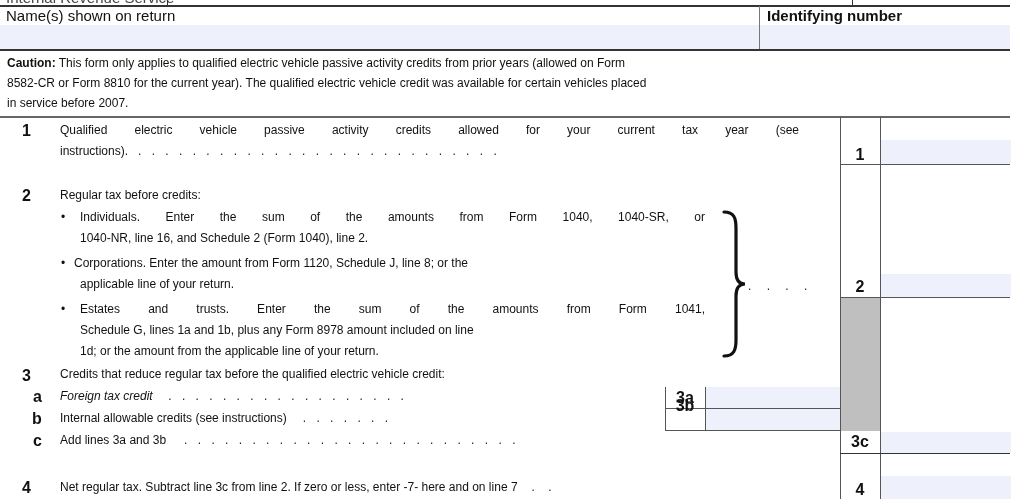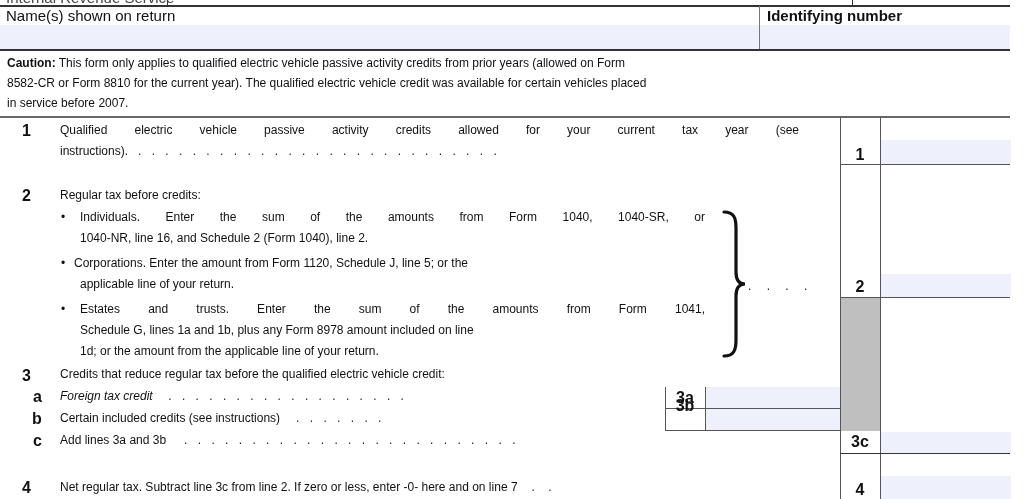--- a/index.html
+++ b/index.html
@@ -65,21 +65,21 @@
 <div class="txt num" style="left:22px; top:186px;">2</div>
 <div class="txt" style="left:60px; top:185px;">Regular tax before credits:</div>
 
 <div class="txt" style="left:61px; top:207px;">•</div>
 <div class="txt" style="left:80px; top:207px; width:625px;">
   <div class="justify">Individuals. Enter the sum of the amounts from Form 1040, 1040-SR, or</div>
 </div>
 <div class="txt" style="left:80px; top:228px;">1040-NR, line 16, and Schedule 2 (Form 1040), line 2.</div>
 
 <div class="txt" style="left:61px; top:253px;">•</div>
-<div class="txt" style="left:74px; top:253px;">Corporations. Enter the amount from Form 1120, Schedule J, line 5; or the</div>
+<div class="txt" style="left:74px; top:253px;">Corporations. Enter the amount from Form 1120, Schedule J, line 8; or the</div>
 <div class="txt" style="left:80px; top:274px;">applicable line of your return.</div>
 
 <div class="txt" style="left:61px; top:299px;">•</div>
 <div class="txt" style="left:80px; top:299px; width:625px;">
   <div class="justify">Estates and trusts. Enter the sum of the amounts from Form 1041,</div>
 </div>
 <div class="txt" style="left:80px; top:320px;">Schedule G, lines 1a and 1b, plus any Form 8978 amount included on line</div>
 <div class="txt" style="left:80px; top:341px;">1d; or the amount from the applicable line of your return.</div>
 
 <svg class="abs" style="left:722px; top:210px;" width="26" height="148" viewBox="0 0 26 148">
@@ -97,21 +97,21 @@
 <div class="txt num" style="left:22px; top:366px;">3</div>
 <div class="txt" style="left:60px; top:364px;">Credits that reduce regular tax before the qualified electric vehicle credit:</div>
 
 <div class="txt num" style="left:33px; top:387px;">a</div>
 <div class="txt" style="left:60px; top:386px;font-style:italic;">
   <span>Foreign tax credit</span><span class="dots" style="margin-left:16px; word-spacing:7px;">. . . . . . . . . . . . . . . . . .</span>
 </div>
 
 <div class="txt num" style="left:32px; top:409px;">b</div>
 <div class="txt" style="left:60px; top:408px;">
-  <span>Certain included credits (see instructions)</span><span class="dots" style="margin-left:16px; word-spacing:7px;">. . . . . . .</span>
+  <span>Internal allowable credits (see instructions)</span><span class="dots" style="margin-left:16px; word-spacing:7px;">. . . . . . .</span>
 </div>
 
 <div class="vline" style="left:665px; top:387px; height:44px;"></div>
 <div class="vline" style="left:705px; top:387px; height:44px;"></div>
 <div class="txt lbl" style="left:665px; top:388px; width:40px;">3a</div>
 <div class="shade" style="left:706px; top:387px; width:134px; height:21px;"></div>
 <input class="field" type="text" style="left: 706px; top: 387px; width: 134px; height: 21px;" value="">
 <div class="hline thin" style="left:665px; top:408px; width:176px;"></div>
 
 <div class="txt lbl" style="left:665px; top:396px; width:40px;">3b</div>
@@ -123,17 +123,17 @@
 <div class="txt" style="left:60px; top:430px;">
   <span>Add lines 3a and 3b</span><span class="dots" style="margin-left:18px; word-spacing:7px;">. . . . . . . . . . . . . . . . . . . . . . . . .</span>
 </div>
 <div class="txt lbl" style="left:840px; top:432px; width:40px;">3c</div>
 <div class="shade" style="left:881px; top:432px; width:130px; height:21px;"></div>
 <input class="field" type="text" style="left: 881px; top: 432px; width: 130px; height: 21px;" value="">
 <div class="hline thin" style="left:840px; top:453px; width:170px; background:#333;"></div>
 
 <div class="txt num" style="left:22px; top:478px;">4</div>
 <div class="txt" style="left:60px; top:477px;">
-  <span>Net regular tax. Subtract line 3c from line 2. If zero or less, enter -0- here and on line 7</span><span class="dots" style="margin-left:14px; word-spacing:10px;">. .</span>
+  <span>Net regular tax. Subtract line 3c from line 2. If zero or less, enter -7- here and on line 7</span><span class="dots" style="margin-left:14px; word-spacing:10px;">. .</span>
 </div>
 <div class="txt lbl" style="left:840px; top:480px; width:40px;">4</div>
 <div class="shade" style="left:881px; top:476px; width:130px; height:23px;"></div>
 <input class="field" type="text" style="left: 881px; top: 476px; width: 130px; height: 23px;" value="">
 
 </body></html>

